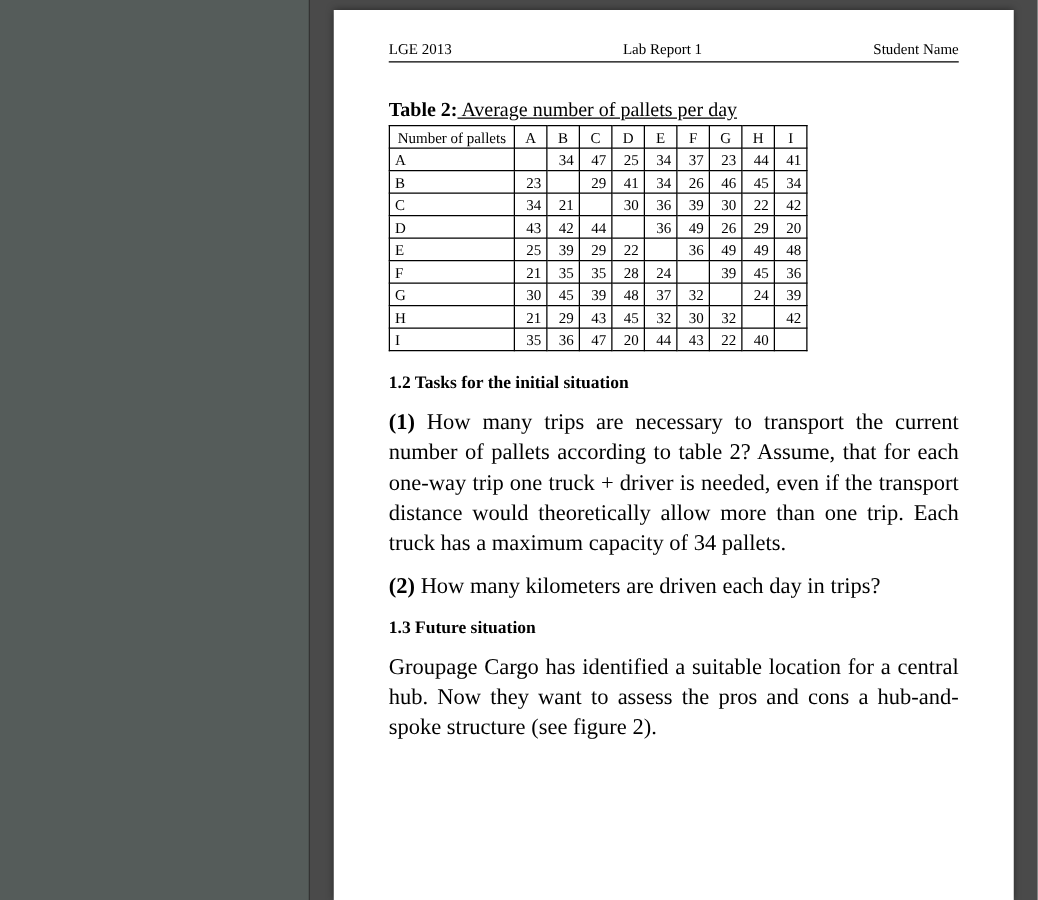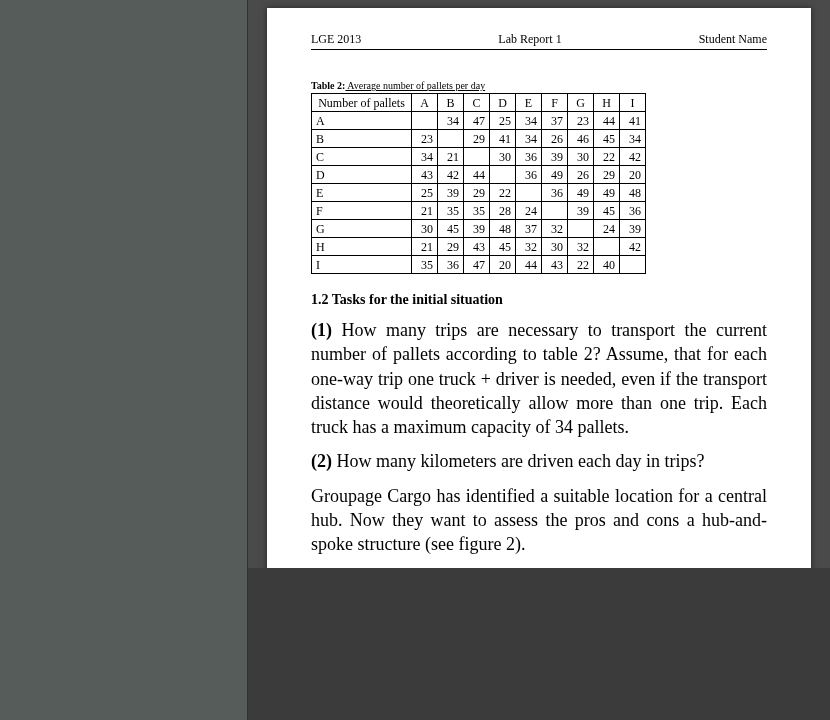--- a/index.html
+++ b/index.html
@@ -13,21 +13,21 @@
   }
   .sidebar-pane {
     width: 248px;
     height: 720px;
     background: #555c5a;
     border-right: 1px solid #333;
     flex: 0 0 248px;
   }
   .doc-viewport {
     flex: 1;
-    height: 568px;
+    height: 720px;
     background: #4a4a4a;
     padding: 8px 18px 0 18px;
     overflow: hidden;
   }
   .page {
     background: #fff;
     width: 544px;
     min-height: 100%;
     margin: 0 auto;
     padding: 24px 44px 30px 44px;
@@ -39,21 +39,21 @@
     display: flex;
     justify-content: space-between;
     font-size: 12px;
     border-bottom: 1.5px solid #000;
     padding-bottom: 2px;
     margin-bottom: 30px;
   }
   .running-head span { white-space: nowrap; }
 
   .table-title {
-    font-size: 10px;
+    font-size: 16px;
     margin-bottom: 2px;
   }
   .table-title b { font-weight: bold; }
   .table-title .tt-label { text-decoration: underline; }
 
   table.data {
     border-collapse: collapse;
     font-size: 12px;
     line-height: 1;
     border: 1.6px solid #000;
@@ -236,16 +236,17 @@
 
     <h2 class="section">1.2 Tasks for the initial situation</h2>
 
     <p class="body">
       <span class="qnum">(1) </span><span>How many trips are necessary to transport the current number of pallets according to table 2? Assume, that for each one-way trip one truck + driver is needed, even if the transport distance would theoretically allow more than one trip. Each truck has a maximum capacity of 34 pallets.</span>
     </p>
     <p class="body">
       <span class="qnum">(2) </span><span>How many kilometers are driven each day in trips?</span>
     </p>
 
+    <h2 class="section">1.3 Future situation</h2>
     <p class="body">Groupage Cargo has identified a suitable location for a central hub. Now they want to assess the pros and cons a hub-and-spoke structure (see figure 2).</p>
 
   </div>
 </div>
 
 </body></html>

